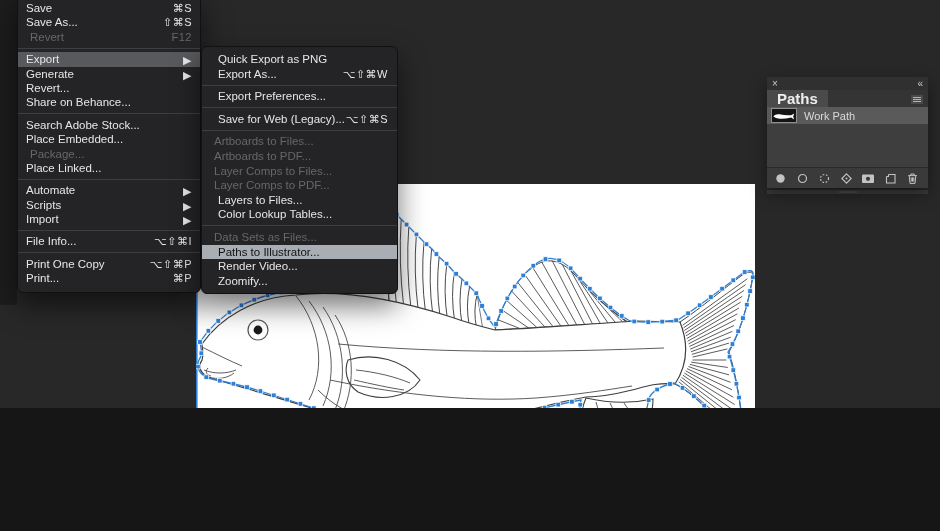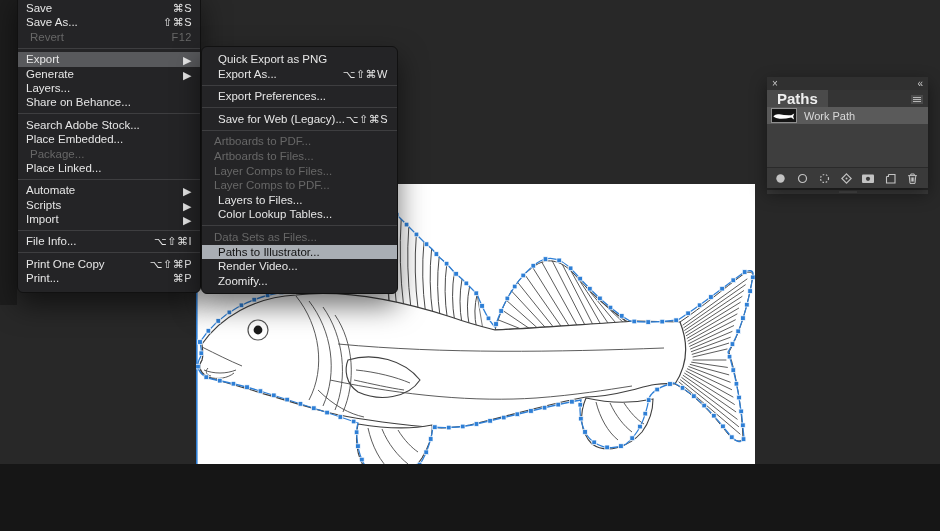--- a/index.html
+++ b/index.html
@@ -1,17 +1,17 @@
 <!DOCTYPE html>
 <html style="--workspace-bg: #282828; --left-strip: #1d1d1d; --canvas-bg: #ffffff; --menu-bg: #242426; --menu-text: #e6e6e6; --menu-disabled: #676767; --menu-highlight: #58595c; --submenu-hover-bg: #a9aeb4; --submenu-hover-text: #121212; --separator: #3e3e40; --path-blue: #2e7fd6; --ink: #3f3f3f; --hatch: #4a4a4a; --panel-bg: #3e3e3e; --panel-header: #303030; --panel-tabbar: #343434; --panel-tab-active: #4a4a4a; --panel-row-selected: #5a5a5a; --panel-footer: #3a3a3a; --panel-text: #d9d9d9; --icon-gray: #c3c3c3;"><head>
 <meta charset="utf-8">
 <style>
   html,body{margin:0;padding:0;background:#161616;}
   body{width:940px;height:531px;overflow:hidden;font-family:"Liberation Sans","DejaVu Sans",sans-serif;-webkit-font-smoothing:antialiased;}
-  .screen{position:relative;width:940px;height:464px;background:var(--workspace-bg,#282828);overflow:hidden;}
+  .screen{position:relative;width:940px;height:408px;background:var(--workspace-bg,#282828);overflow:hidden;}
 
   
   .left-strip{position:absolute;left:0;top:0;width:17px;height:305px;background:var(--left-strip,#1d1d1d);}
 
   
   .canvas{position:absolute;left:196px;top:184px;width:559px;height:317px;background:var(--canvas-bg,#ffffff);}
   .canvas svg{display:block;}
 
   
   .menu{position:absolute;background:var(--menu-bg,rgba(36,36,38,0.97));border:1px solid #111;
@@ -300,21 +300,21 @@
     <div class="sep"></div>
     <div class="mi open">
         <span class="lbl">Export</span>
         <span class="sc arrow">▶</span>
       </div>
     <div class="mi">
         <span class="lbl">Generate</span>
         <span class="sc arrow">▶</span>
       </div>
     <div class="mi">
-        <span class="lbl">Layers...</span>
+        <span class="lbl">Revert...</span>
       </div>
     <div class="mi">
         <span class="lbl">Share on Behance...</span>
       </div>
     <div class="sep"></div>
     <div class="mi">
         <span class="lbl">Search Adobe Stock...</span>
       </div>
     <div class="mi">
         <span class="lbl">Place Embedded...</span>
@@ -366,24 +366,24 @@
     <div class="mi">
         <span class="lbl">Export Preferences...</span>
       </div>
     <div class="sep"></div>
     <div class="mi">
         <span class="lbl">Save for Web (Legacy)...</span>
         <span class="sc">⌥⇧⌘S</span>
       </div>
     <div class="sep"></div>
     <div class="mi disabled">
+        <span class="lbl">Artboards to Files...</span>
+      </div>
+    <div class="mi disabled">
         <span class="lbl">Artboards to PDF...</span>
-      </div>
-    <div class="mi disabled">
-        <span class="lbl">Artboards to Files...</span>
       </div>
     <div class="mi disabled">
         <span class="lbl">Layer Comps to Files...</span>
       </div>
     <div class="mi disabled">
         <span class="lbl">Layer Comps to PDF...</span>
       </div>
     <div class="mi">
         <span class="lbl">Layers to Files...</span>
       </div>

